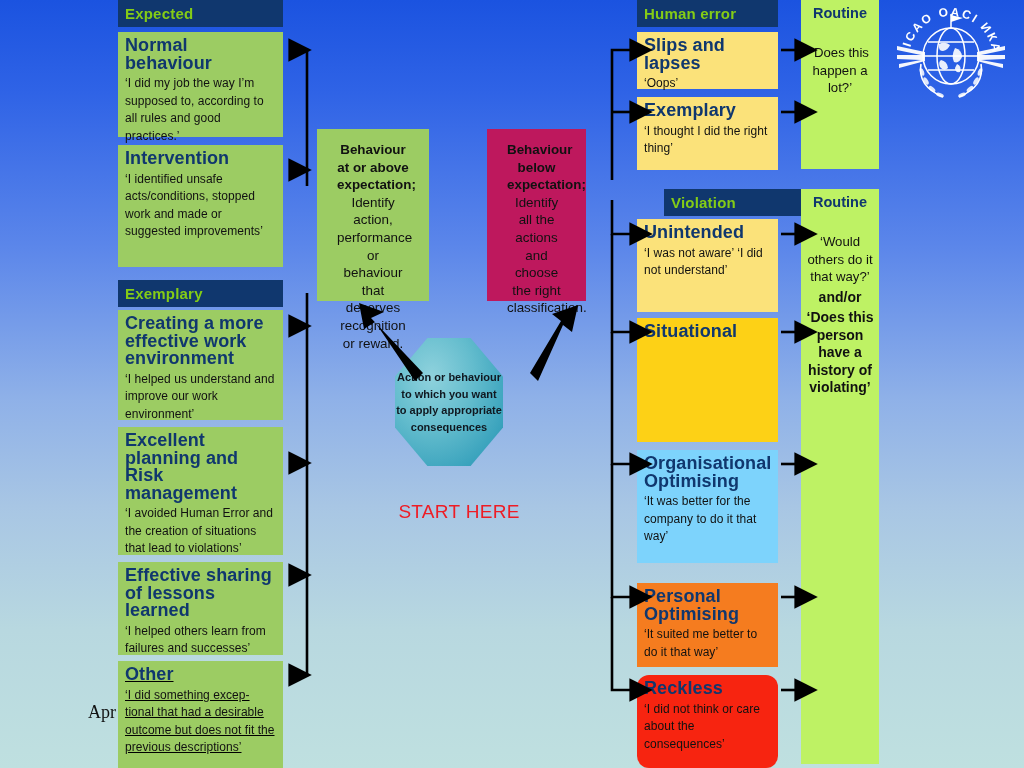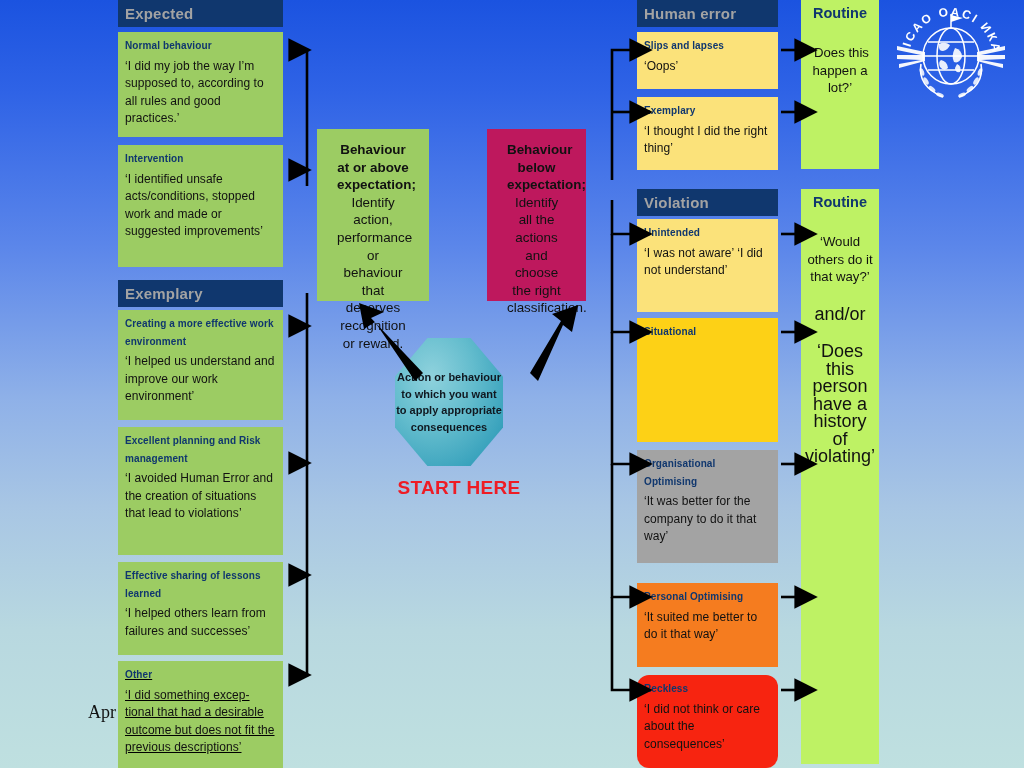--- a/index.html
+++ b/index.html
@@ -6,67 +6,67 @@
   body{
     width:1024px;height:768px;overflow:hidden;
     font-family:"Liberation Sans", sans-serif;
     background:linear-gradient(180deg,#1b53e0 0%,#2f63e6 12%,#5b86ea 32%,#8fb1e8 52%,#a8c6e4 66%,#b8d8e0 82%,#bfe0e0 100%);
     position:relative;
   }
   .stage{position:absolute;left:0;top:0;width:1024px;height:768px;}
 
   
   .hdr{
-    background:#10376e;color:#a3a3a3;font-weight:bold;font-size:15px;
+    background:#10376e;color:#84cc16;font-weight:bold;font-size:15px;
     padding:4px 0 4px 7px;line-height:19px;letter-spacing:.2px;
   }
   .card{position:absolute;box-sizing:border-box;padding:5px 8px 6px 7px;}
   .card .t{
-    color:#10376e;font-weight:bold;font-size:10px;line-height:17.5px;
+    color:#10376e;font-weight:bold;font-size:18px;line-height:17.5px;
     margin:0 0 3px 0;letter-spacing:.1px;
   }
   .card .d{
     color:#111111;font-size:12px;line-height:17.5px;letter-spacing:.05px;
   }
   .green{background:#9ccc63;}
   .yellowL{background:#fbe27a;}
   .yellowD{background:#fdd116;}
-  .orangeL{background:#a3a3a3;}
+  .orangeL{background:#7dd3fc;}
   .orangeD{background:#f57c1f;}
   .red{background:#f72410;}
 
   
   .colL{position:absolute;left:118px;width:165px;}
   .colM{position:absolute;left:637px;width:141px;}
 
   
   .routine{position:absolute;background:#bef264;box-sizing:border-box;
            text-align:center;padding-top:4px;}
   .routine .rt{color:#10376e;font-weight:bold;font-size:14.5px;line-height:18px;}
   .routine .rd{color:#111;font-size:13.2px;line-height:17.5px;margin-top:22px;padding:0 4px;}
-  .routine .rd2{color:#111;font-size:18px;line-height:17.5px;margin-top:20px;padding:0 4px;}
+  .routine .rd2{color:#111;font-size:14px;line-height:17.5px;margin-top:3px;padding:0 4px;font-weight:bold;}
 
   
   .midbox{position:absolute;box-sizing:border-box;text-align:center;
           padding:12px 20px;font-size:13.4px;line-height:17.6px;color:#111;}
   .midbox b{font-weight:bold;}
 
   
   .octwrap{position:absolute;}
   .oct{
     width:108px;height:128px;
     background:radial-gradient(ellipse at 34% 30%, #8fd2dd 0%, #63bccd 42%, #3aa3bd 78%, #2e8ba6 100%);
     clip-path:polygon(30% 0%,70% 0%,100% 30%,100% 70%,70% 100%,30% 100%,0% 70%,0% 30%);
     display:flex;align-items:center;justify-content:center;text-align:center;
     color:#101820;font-weight:bold;font-size:11px;line-height:16.5px;
     filter:drop-shadow(3px 4px 3px rgba(0,0,0,.45));
   }
   .starthere{
     position:absolute;width:160px;text-align:center;color:#ee1c25;
-    font-weight:bold;font-size:19px;letter-spacing:.3px;
+    font-weight:normal;font-size:19px;letter-spacing:.3px;margin-top:24px;
   }
 
   
   svg.wires{position:absolute;left:0;top:0;width:1024px;height:768px;pointer-events:none;}
 
   
   .datestamp{position:absolute;font-family:"Liberation Serif",serif;font-size:18px;color:#111;}
 
   
   .logo{position:absolute;}
@@ -140,21 +140,21 @@
   <div class="card yellowL colM" style="top:32px;height:57px;">
     <div class="t">Slips and lapses</div>
     <div class="d">‘Oops’</div>
   </div>
 
   <div class="card yellowL colM" style="top:97px;height:73px;">
     <div class="t">Exemplary</div>
     <div class="d">‘I thought I did the right thing’</div>
   </div>
 
-  <div class="colM" style="top:189px;">
+  <div class="colM" style="top:189px;margin-left:27px;">
     <div class="hdr">Violation</div>
   </div>
 
   <div class="card yellowL colM" style="top:219px;height:93px;">
     <div class="t">Unintended</div>
     <div class="d">‘I was not aware’ ‘I did not understand’</div>
   </div>
 
   <div class="card yellowD colM" style="top:318px;height:124px;">
     <div class="t">Situational</div>

